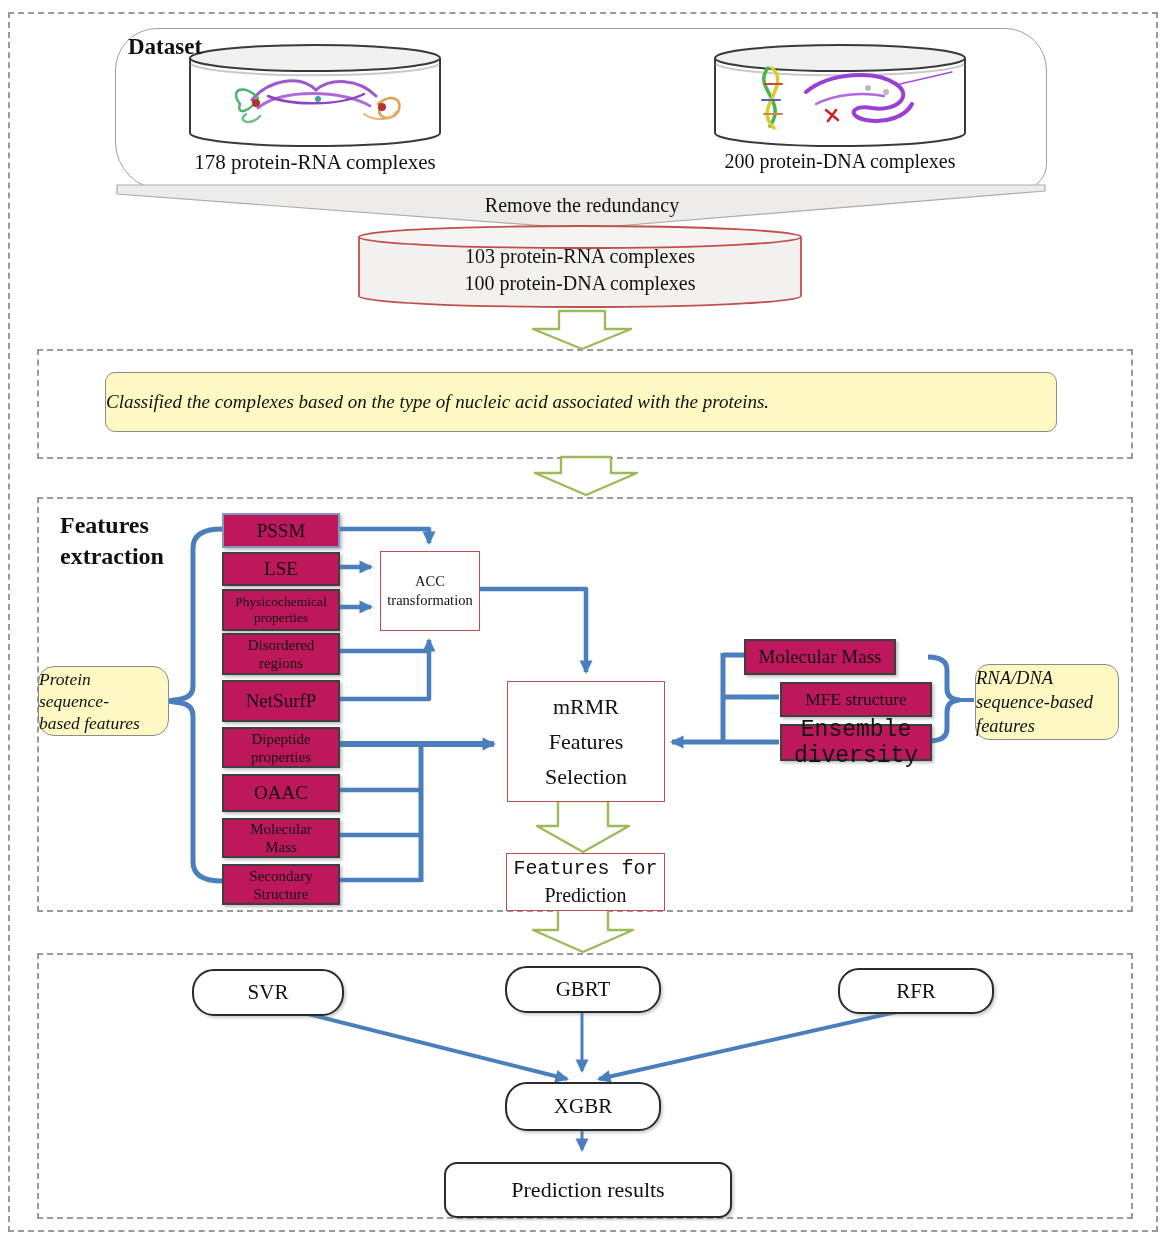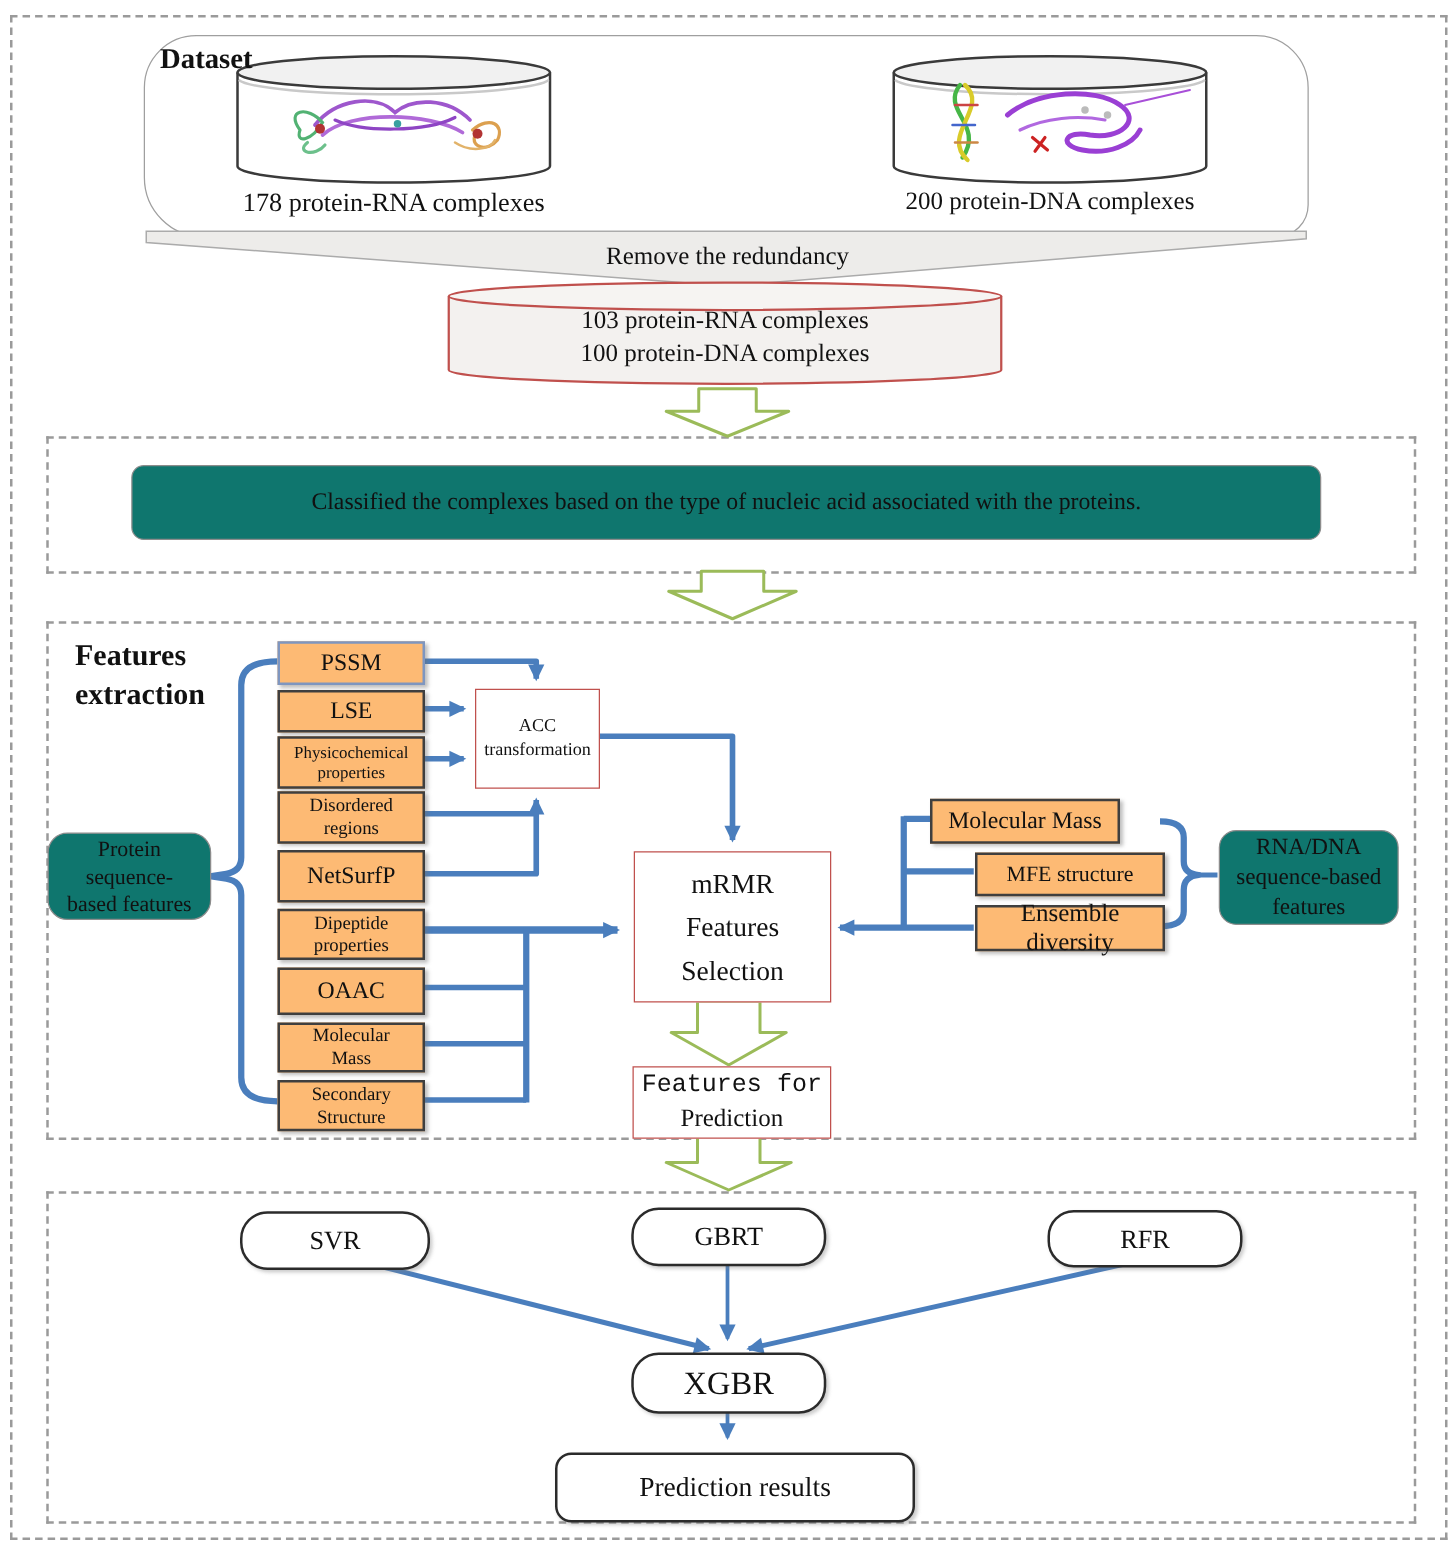--- a/index.html
+++ b/index.html
@@ -1,26 +1,26 @@
 <!DOCTYPE html>
 <html><head>
 <meta charset="utf-8">
 <style>
   html,body{margin:0;padding:0;background:#fff;}
   #stage{position:relative;width:1164px;height:1240px;background:#fff;
          font-family:"Liberation Serif","DejaVu Serif",serif;color:#111;overflow:hidden;}
   #stage > div{position:absolute;}
   .dashed{border:2px dashed #9a9a9a;}
-  .box{background:#fdba74;border:2px solid #3f3f3f;display:flex;flex-direction:column;
+  .box{background:#be185d;border:2px solid #3f3f3f;display:flex;flex-direction:column;
        align-items:center;justify-content:center;text-align:center;
        box-shadow:2px 2px 3px rgba(110,110,110,.45);}
   .redbox{background:#fff;border:1.6px solid #c0504d;display:flex;flex-direction:column;
        align-items:center;justify-content:center;text-align:center;}
-  .roundgroup{background:#0f766e;border:1.6px solid #8c8c8c;display:flex;flex-direction:column;
-       align-items:center;justify-content:center;text-align:center;}
+  .roundgroup{background:#fef9c3;border:1.6px solid #8c8c8c;display:flex;flex-direction:column;
+       align-items:flex-start;justify-content:center;text-align:center;font-style:italic;}
   .oval{background:#fff;border:2px solid #2b2b2b;display:flex;align-items:center;
        justify-content:center;text-align:center;box-shadow:2px 2px 3px rgba(130,130,130,.4);}
   .ctr{display:flex;align-items:center;justify-content:center;text-align:center;}
   svg{position:absolute;left:0;top:0;}
 </style>
 </head>
 <body>
 
 <div id="stage">
 
@@ -208,37 +208,37 @@
     </div>
 
   <div class="box" style="left:744px;top:639px;width:148px;height:32px;font-size:19px;">
     <span style="display: block;">Molecular Mass</span>
     </div>
 
   <div class="box" style="left:780px;top:682px;width:148px;height:31px;font-size:17.5px;">
     <span style="display: block;">MFE structure</span>
     </div>
 
-  <div class="box" style="left:780px;top:724px;width:148px;height:33px;font-size:20px;">
+  <div class="box" style="left:780px;top:724px;width:148px;height:33px;font-size:23px;font-family:Liberation Mono, monospace;">
     <span style="display: block;">Ensemble diversity</span>
     </div>
 
   <div class="oval" style="left:192px;top:969px;width:148px;height:43px;border-radius:22px;font-size:21px;">
     <span>SVR</span>
     </div>
 
   <div class="oval" style="left:505px;top:966px;width:152px;height:43px;border-radius:22px;font-size:21px;">
     <span>GBRT</span>
     </div>
 
   <div class="oval" style="left:838px;top:968px;width:152px;height:42px;border-radius:21px;font-size:21px;">
     <span>RFR</span>
     </div>
 
-  <div class="oval" style="left:505px;top:1082px;width:152px;height:45px;border-radius:22px;font-size:26px;">
+  <div class="oval" style="left:505px;top:1082px;width:152px;height:45px;border-radius:22px;font-size:21px;">
     <span>XGBR</span>
     </div>
 
   <div class="oval" style="left:444px;top:1162px;width:284px;height:52px;border-radius:13px;font-size:22px;">
     <span>Prediction results</span>
     </div>
 
 </div>
 
 </body></html>

